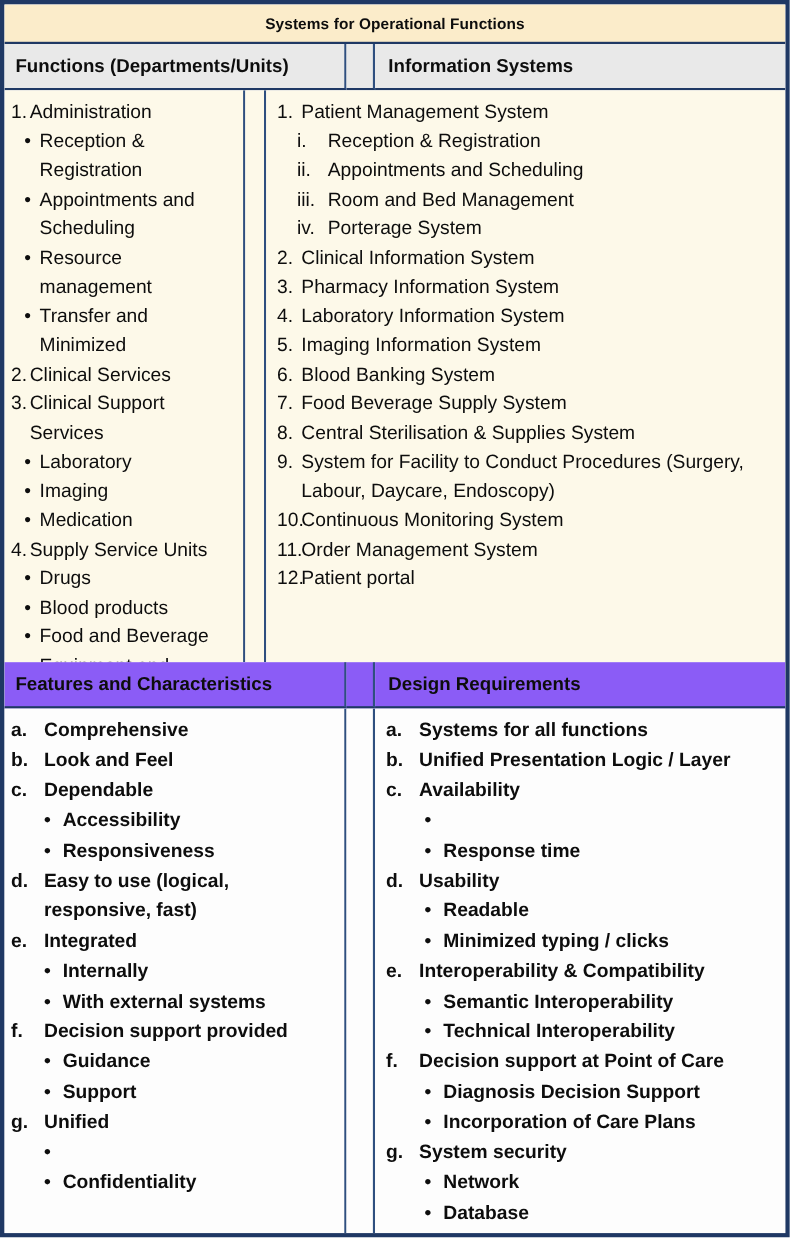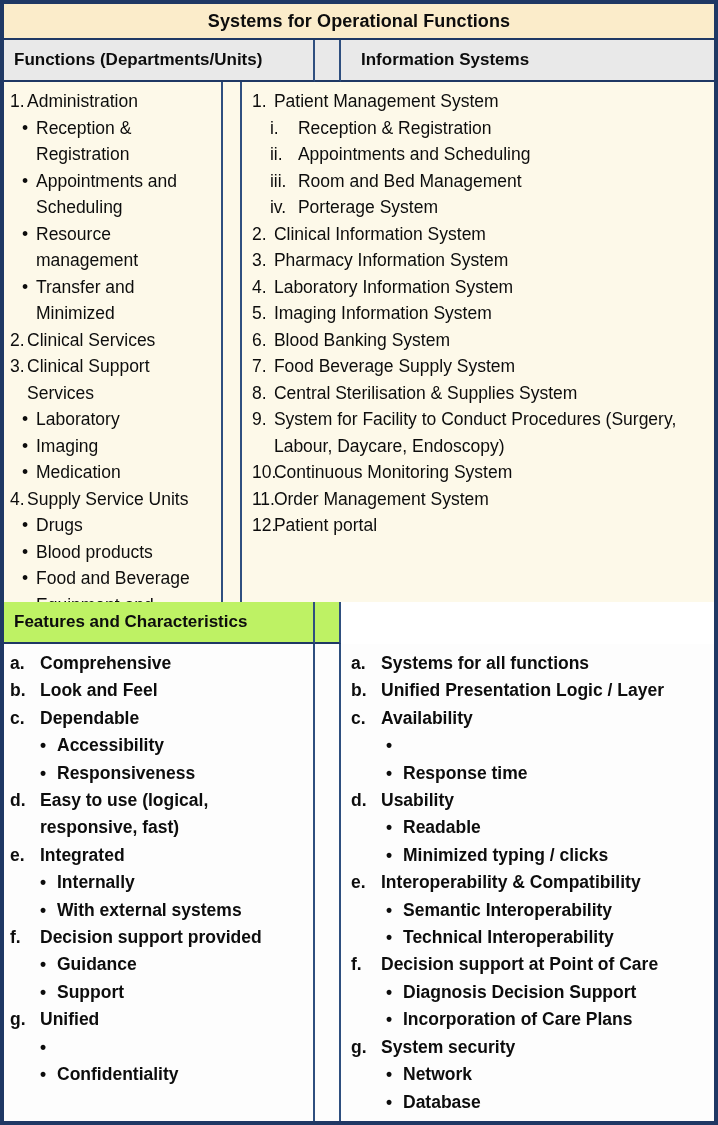--- a/index.html
+++ b/index.html
@@ -31,21 +31,21 @@
     box-sizing: border-box;
     background: #fbecca;
     border-bottom: 2px solid #1f3864;
     height: 36px;
     display: flex;
     align-items: center;
     justify-content: center;
     flex: 0 0 auto;
   }
   .title-bar-text {
-    font-size: 18px;
+    font-size: 14px;
     font-weight: bold;
     color: #0d0d0d;
     letter-spacing: 0.1px;
   }
 
   
   .header-row {
     box-sizing: border-box;
     display: flex;
     flex: 0 0 auto;
@@ -61,24 +61,24 @@
     width: 311px;
     border-right: 2px solid #2f4f7f;
     padding-left: 10px;
   }
   .header-row .cell-gap {
     width: 26px;
     border-right: 2px solid #2f4f7f;
   }
   .header-row .cell-right {
     flex: 1 1 auto;
-    padding-left: 20px;
+    padding-left: 12px;
   }
   .header-row.hdr-gray .cell { background: #e9e9e9; }
-  .header-row.hdr-yellow .cell { background: #bef264; }
+  .header-row.hdr-yellow .cell { background: #8b5cf6; }
   .header-text {
     font-size: 17px;
     font-weight: bold;
     color: #0d0d0d;
   }
 
   
   .body-row {
     box-sizing: border-box;
     display: flex;
@@ -309,20 +309,23 @@
           </li>
         </ul>
     </div>
   </div>
 
   <div class="header-row hdr-yellow">
     <div class="cell cell-left">
       <span class="header-text">Features and Characteristics</span>
     </div>
     <div class="cell cell-gap"></div>
+    <div class="cell cell-right">
+      <span class="header-text">Design Requirements</span>
+    </div>
   </div>
 
   <div class="body-row row-lower">
     <div class="cell cell-left">
       <ul class="lst lvl-lower left">
           <li class="lvl1">
             <span class="marker">a.</span>
             <span class="txt">Comprehensive</span>
           </li>
           <li class="lvl1">

